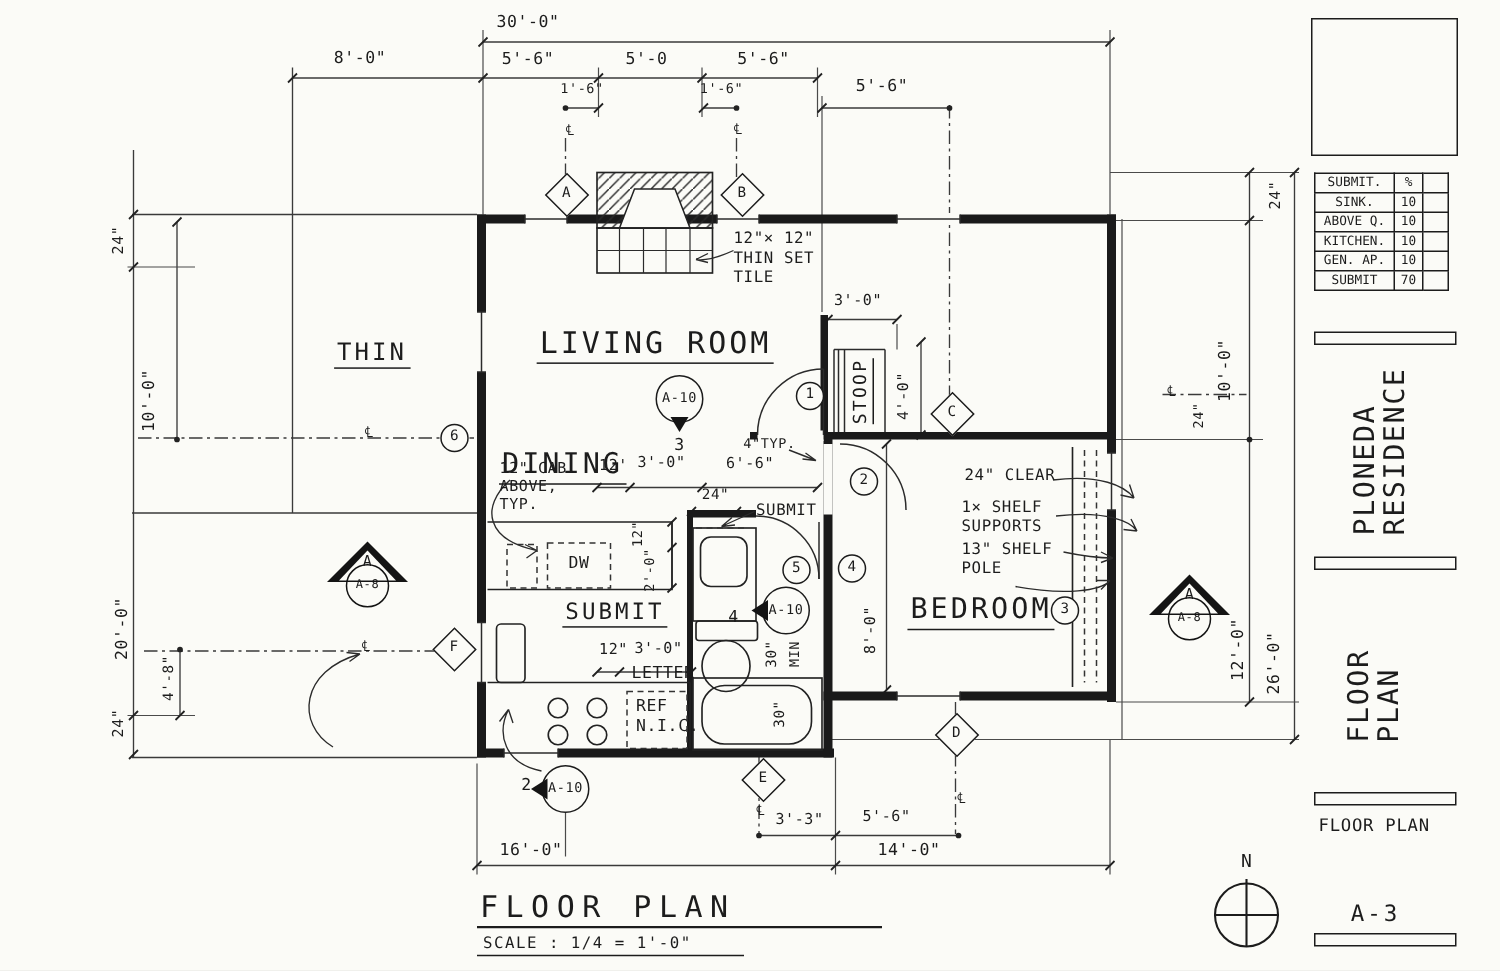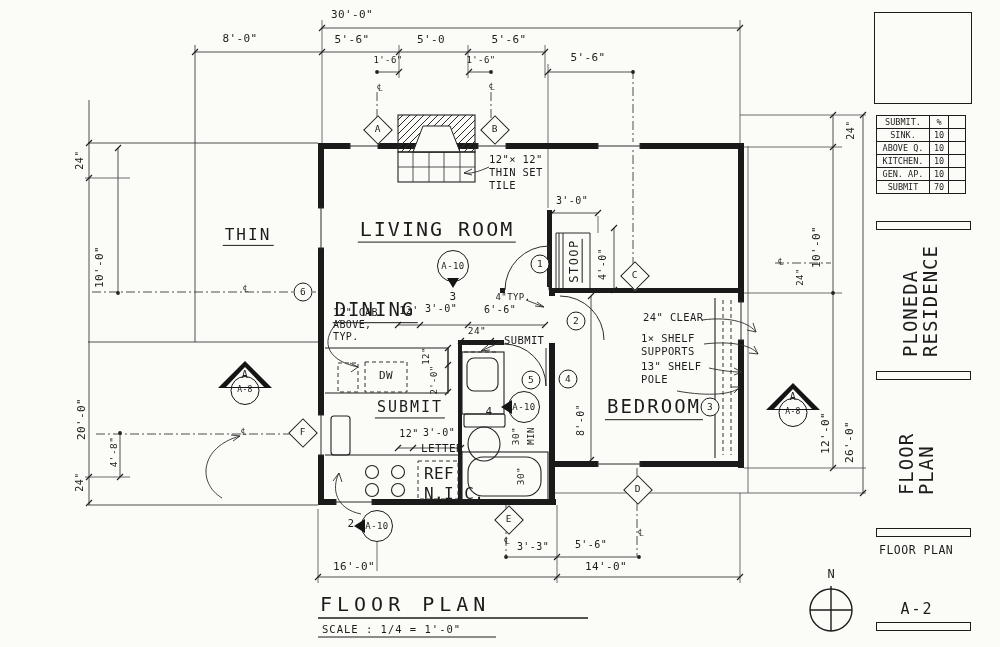--- a/index.html
+++ b/index.html
@@ -336,21 +336,21 @@
       <div class="an room ctr" style="left: 410px; top: 409px; font-size: 15px;">SUBMIT</div>
       <div class="an room ctr" style="left: 654px; top: 408px; font-size: 19px;">BEDROOM</div>
       <div class="an roomv" style="left: 575px; top: 261px; font-size: 12px;">STOOP</div>
       <div class="an note" style="left: 489px; top: 153px; font-size: 10.5px;">12"× 12"
 THIN SET
 TILE</div>
       <div class="an note" style="left: 333px; top: 307px; font-size: 10px;">12" CAB.
 ABOVE,
 TYP.</div>
       <div class="an note" style="left: 504px; top: 334px; font-size: 10.5px;">SUBMIT</div>
-      <div class="an note" style="left: 424px; top: 464px; font-size: 16px;">REF
+      <div class="an note" style="left: 424px; top: 464px; font-size: 11px;">REF
 N.I.C.</div>
       <div class="an note" style="left: 643px; top: 311px; font-size: 10.5px;">24" CLEAR</div>
       <div class="an note" style="left: 641px; top: 332px; font-size: 10.5px;">1× SHELF
 SUPPORTS</div>
       <div class="an note" style="left: 641px; top: 360px; font-size: 10.5px;">13" SHELF
 POLE</div>
       <div class="an cmark ctr" style="left: 540px; top: 264px;">1</div>
       <div class="an cmark ctr" style="left: 576px; top: 321px;">2</div>
       <div class="an cmark ctr" style="left: 710px; top: 407px;">3</div>
       <div class="an cmark ctr" style="left: 568px; top: 379px;">4</div>
@@ -407,19 +407,19 @@
   </table>
 
   <div class="tb bar" style="top:221px"></div>
   <div class="tb vtext" style="left:921px;top:301px;position:absolute" id="project-name">PLONEDA
 RESIDENCE</div>
   <div class="tb bar" style="top:371px"></div>
   <div class="tb vtext" style="left:917px;top:464px;position:absolute" id="sheet-title">FLOOR
 PLAN</div>
   <div class="tb bar" style="top:528px"></div>
   <div class="tb" id="sheet-label" style="left:879px;top:543px;position:absolute">FLOOR PLAN</div>
-  <div class="tb" id="sheet-number" style="left:917px;top:600px;position:absolute">A-2</div>
+  <div class="tb" id="sheet-number" style="left:917px;top:600px;position:absolute">A-3</div>
   <div class="tb bar" style="top:622px"></div>
 
   <div class="tb" id="drawing-title" style="left:320px;top:592px;position:absolute">FLOOR PLAN</div>
   <div class="tb" id="drawing-scale" style="left:322px;top:623px;position:absolute">SCALE : 1/4 = 1'-0"</div>
   <div class="tb" id="north-n" style="left:831px;top:574px;position:absolute">N</div>
 </div>
 
 </body></html>

